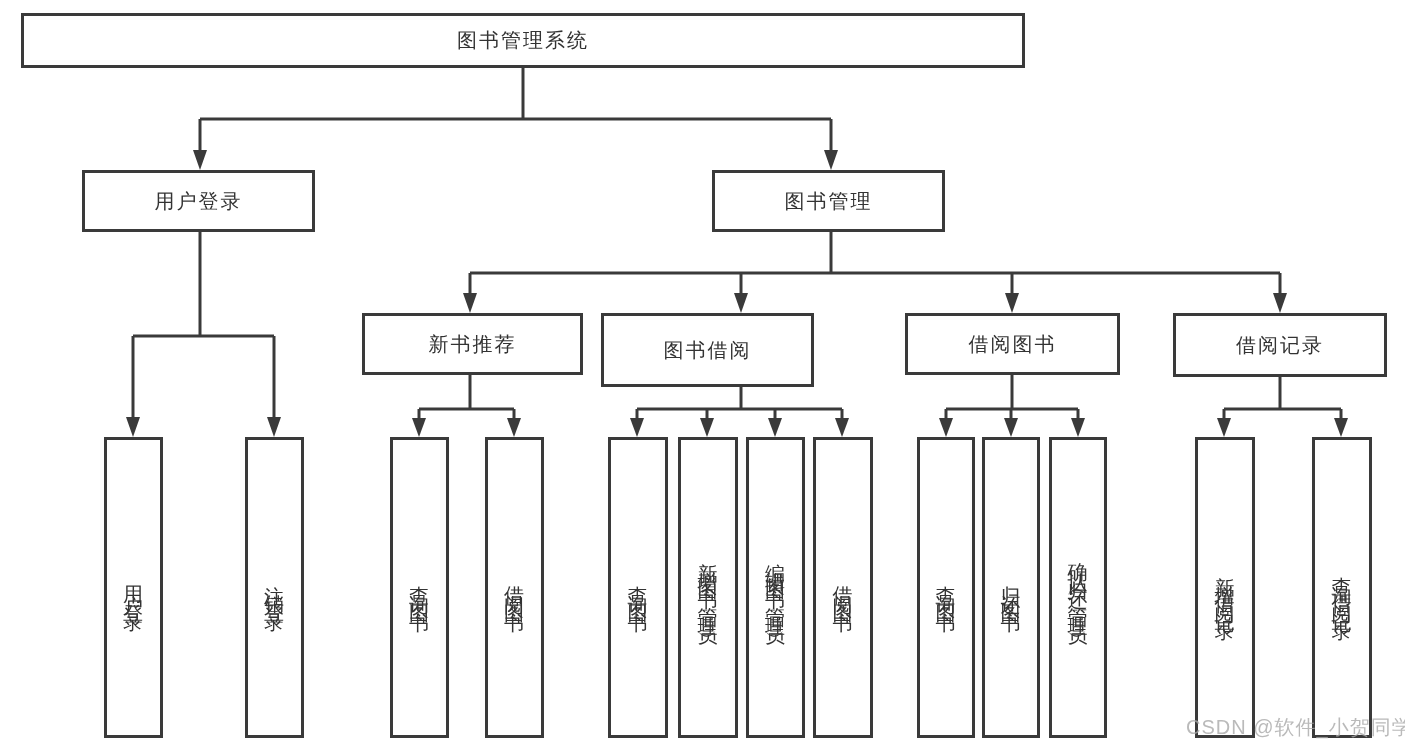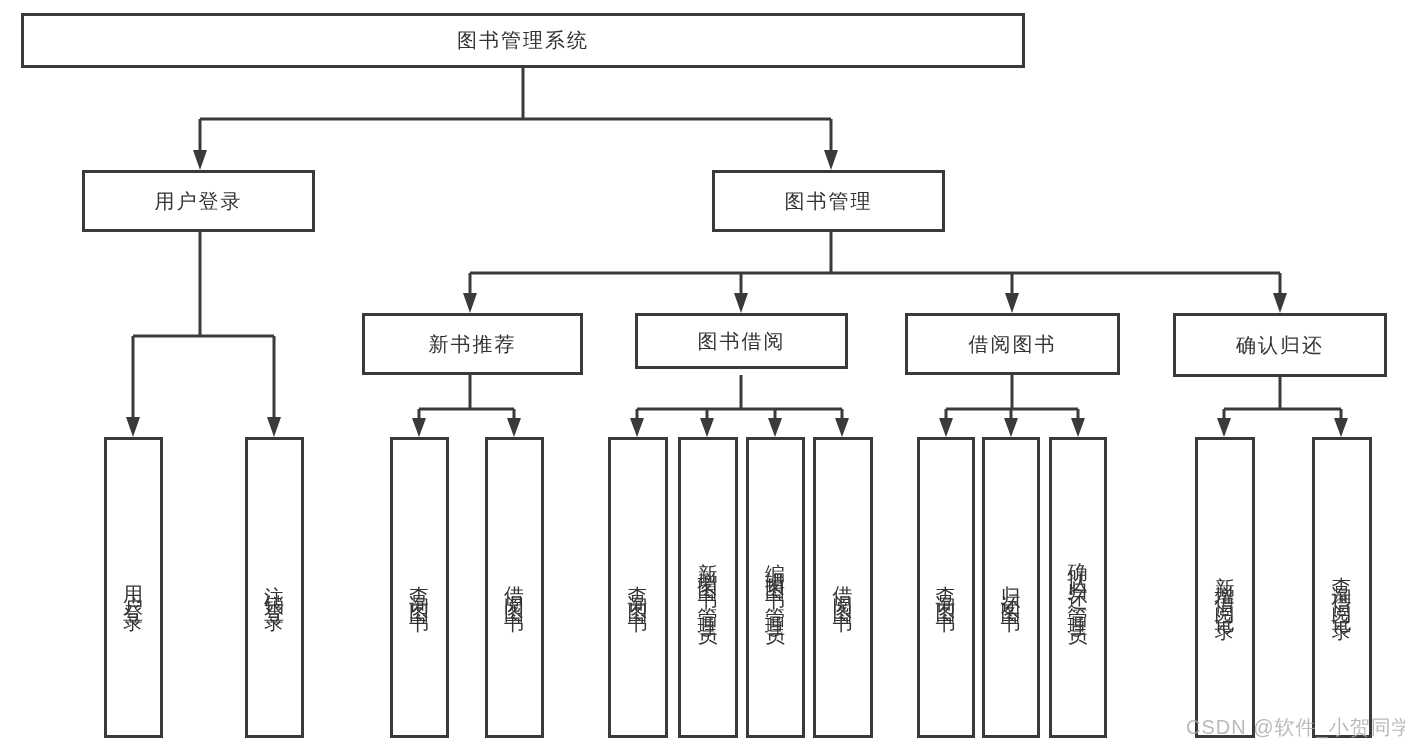--- a/index.html
+++ b/index.html
@@ -112,28 +112,28 @@
   <div class="node h" style="left:82px;top:170px;width:233px;height:62px">
     <span>用户登录</span>
   </div>
   <div class="node h" style="left:712px;top:170px;width:233px;height:62px">
     <span>图书管理</span>
   </div>
 
   <div class="node h" style="left:362px;top:313px;width:221px;height:62px">
     <span>新书推荐</span>
   </div>
-  <div class="node h" style="left:635px;top:313px;width:213px;height:56px">
+  <div class="node h" style="left:601px;top:313px;width:213px;height:74px">
     <span>图书借阅</span>
   </div>
   <div class="node h" style="left:905px;top:313px;width:215px;height:62px">
     <span>借阅图书</span>
   </div>
   <div class="node h" style="left:1173px;top:313px;width:214px;height:64px">
-    <span>确认归还</span>
+    <span>借阅记录</span>
   </div>
 
   <div class="node leaf" style="left:104px;top:437px;width:59px;height:301px">
     <span>用户登录</span>
   </div>
   <div class="node leaf" style="left:245px;top:437px;width:59px;height:301px">
     <span>注销登录</span>
   </div>
 
   <div class="node leaf" style="left:390px;top:437px;width:59px;height:301px">

